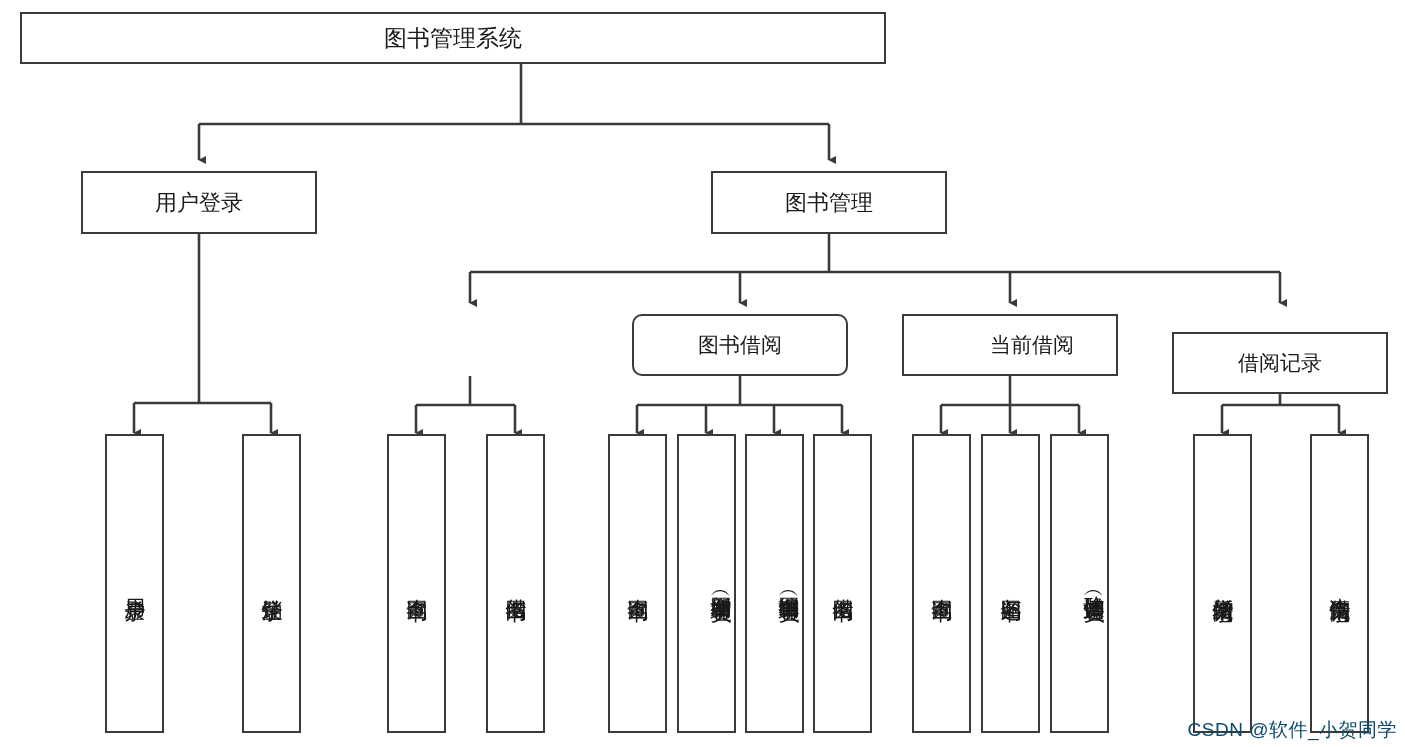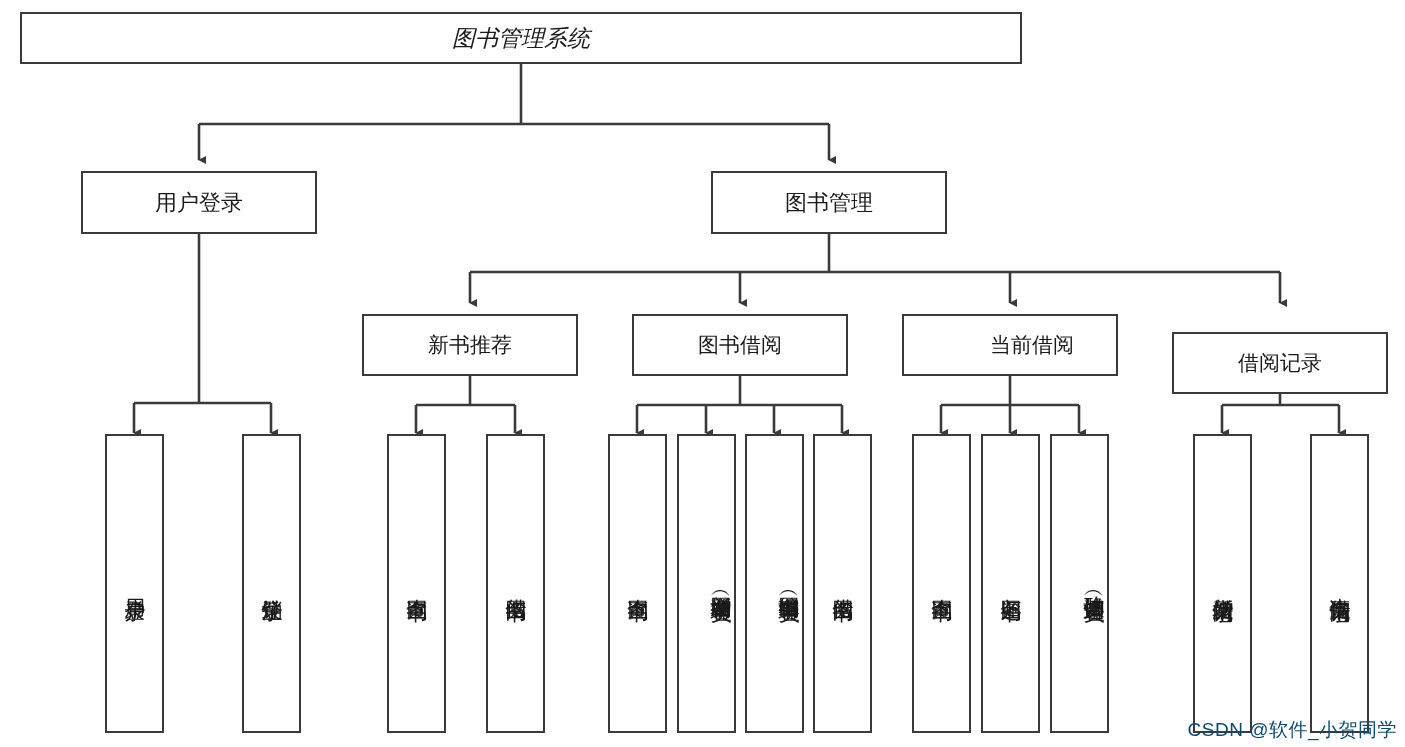--- a/index.html
+++ b/index.html
@@ -100,35 +100,32 @@
       <path d="M1010,405 L1010,433" marker-end="url(#arrow)"></path>
       <path d="M1079,405 L1079,433" marker-end="url(#arrow)"></path>
 
       <path d="M1280,376 L1280,405"></path>
       <path d="M1222,405 L1339,405"></path>
       <path d="M1222,405 L1222,433" marker-end="url(#arrow)"></path>
       <path d="M1339,405 L1339,433" marker-end="url(#arrow)"></path>
     </g>
   </svg>
 
-  <div class="node root" style="left:20px;top:12px;width:1002px;height:52px;font-style:italic;">
+  <div class="node root" style="left:20px;top:12px;width:866px;height:52px;">
     <span>图书管理系统</span>
   </div>
 
   <div class="node lvl2" style="left:81px;top:171px;width:236px;height:63px;">
     <span>用户登录</span>
   </div>
   <div class="node lvl2" style="left:711px;top:171px;width:236px;height:63px;">
     <span>图书管理</span>
   </div>
 
-  <div class="node lvl3" style="left:362px;top:314px;width:216px;height:62px;">
-    <span>新书推荐</span>
-  </div>
-  <div class="node lvl3" style="left:632px;top:314px;width:216px;height:62px;">
+  <div class="node lvl3" style="left:632px;top:314px;width:216px;height:62px;border-radius:10px;">
     <span>图书借阅</span>
   </div>
   <div class="node lvl3" style="left:902px;top:314px;width:216px;height:62px;padding-left:44px;">
     <span>当前借阅</span>
   </div>
   <div class="node lvl3" style="left:1172px;top:332px;width:216px;height:62px;">
     <span>借阅记录</span>
   </div>
 
   <div class="node leaf short" style="left:105px;top:434px;width:59px;height:299px;">

